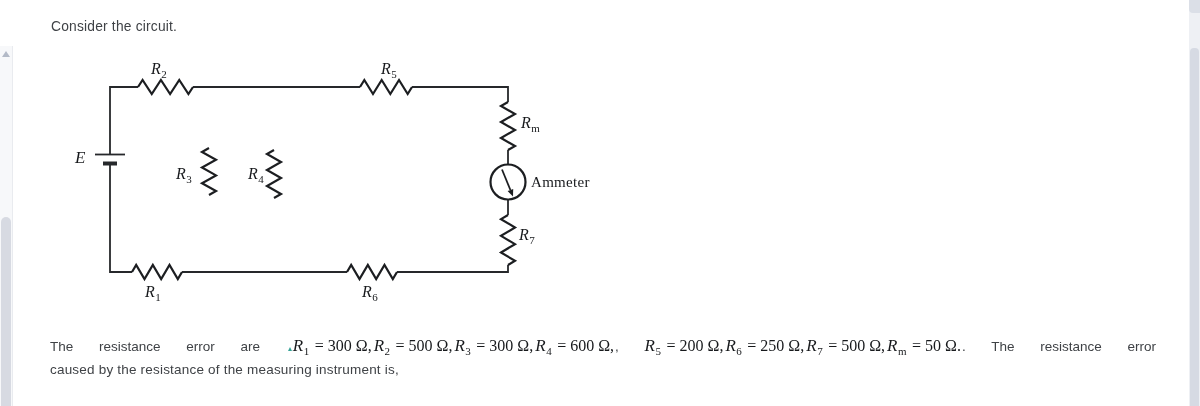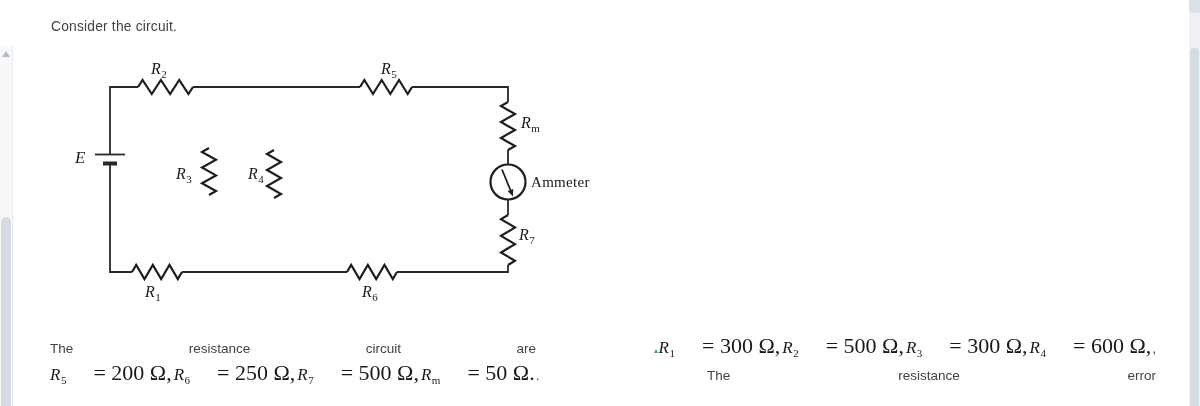--- a/index.html
+++ b/index.html
@@ -39,21 +39,21 @@
   
   .paragraph { position:absolute; left:50px; top:334px; width:1106px; color:#3f4246; }
   .pline1 { font-size:13.5px; line-height:24px; text-align:justify; text-align-last:justify; }
   .pline2 { font-size:13.5px; line-height:18px; margin-top:2px; letter-spacing:0.2px; }
   .formula { display:inline-block; white-space:nowrap; vertical-align:baseline;
              font-family:"Liberation Serif", serif; color:#17191c; }
   .f-term { white-space:nowrap; }
   .f-term + .f-term { margin-left:2px;font-family:Liberation Serif, serif; }
   .f-base { font-size:17px; font-style:italic; }
   .f-sub  { font-size:11px; position:relative; top:4px; margin-left:0.5px; margin-right:1.5px; }
-  .f-eq   { font-size:22px;margin-left:20px; }
+  .f-eq   { font-size:16px; }
   .sep    { font-family:"Liberation Sans", sans-serif; font-size:13.5px; color:#3f4246;
             margin-left:1px; }
   .eq-caret { display:inline-block; width:0; height:0; margin:0 1px 0 2px;
             border-left:2.5px solid transparent; border-right:2.5px solid transparent;
             border-bottom:4px solid #35a296; vertical-align:0px; }
 </style>
 </head>
 <body>
 
 <div id="stage">
@@ -114,20 +114,21 @@
       <text class="clabel" x="145" y="297"><tspan>R</tspan><tspan class="csub" dx="0.5" dy="3.5">1</tspan></text>
       <text class="clabel" x="362" y="297"><tspan>R</tspan><tspan class="csub" dx="0.5" dy="3.5">6</tspan></text>
       <text class="clabel" x="521" y="128"><tspan>R</tspan><tspan class="csub" dx="0.5" dy="3.5">m</tspan></text>
       <text class="clabel" x="519" y="240"><tspan>R</tspan><tspan class="csub" dx="0.5" dy="3.5">7</tspan></text>
       <text class="ammtxt" x="531" y="187">Ammeter</text>
     </svg>
   </div>
 
   <div class="paragraph">
     <div class="pline1">
-      <span>The resistance circuit are</span>
+      <span>The resistance error are</span>
       <span class="formula"><span class="eq-caret"></span><span><span class="f-term"><span class="f-base">R</span><span class="f-sub">1</span><span class="f-eq"> = 300 Ω,</span></span><span class="f-term"><span class="f-base">R</span><span class="f-sub">2</span><span class="f-eq"> = 500 Ω,</span></span><span class="f-term"><span class="f-base">R</span><span class="f-sub">3</span><span class="f-eq"> = 300 Ω,</span></span><span class="f-term"><span class="f-base">R</span><span class="f-sub">4</span><span class="f-eq"> = 600 Ω,</span></span></span><span class="sep">,</span></span>
       <span class="formula"><span><span class="f-term"><span class="f-base">R</span><span class="f-sub">5</span><span class="f-eq"> = 200 Ω,</span></span><span class="f-term"><span class="f-base">R</span><span class="f-sub">6</span><span class="f-eq"> = 250 Ω,</span></span><span class="f-term"><span class="f-base">R</span><span class="f-sub">7</span><span class="f-eq"> = 500 Ω,</span></span><span class="f-term"><span class="f-base">R</span><span class="f-sub">m</span><span class="f-eq"> = 50 Ω.</span></span></span><span class="sep">.</span></span>
       <span>The resistance error</span>
     </div>
+    <div class="pline2">caused by the resistance of the measuring instrument is,</div>
   </div>
 
 </div>
 
 </body></html>

